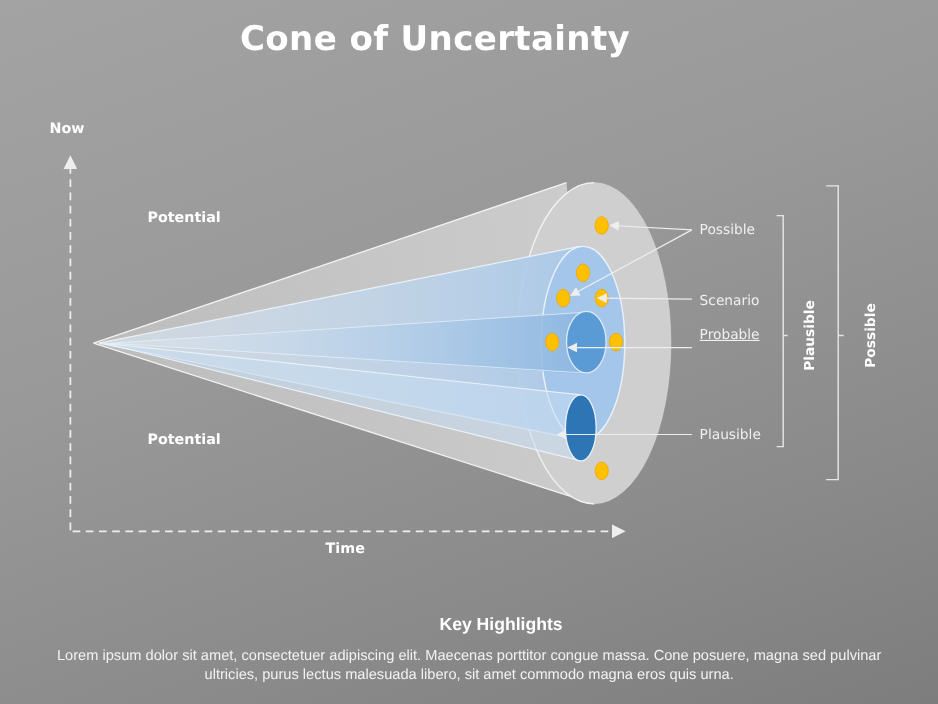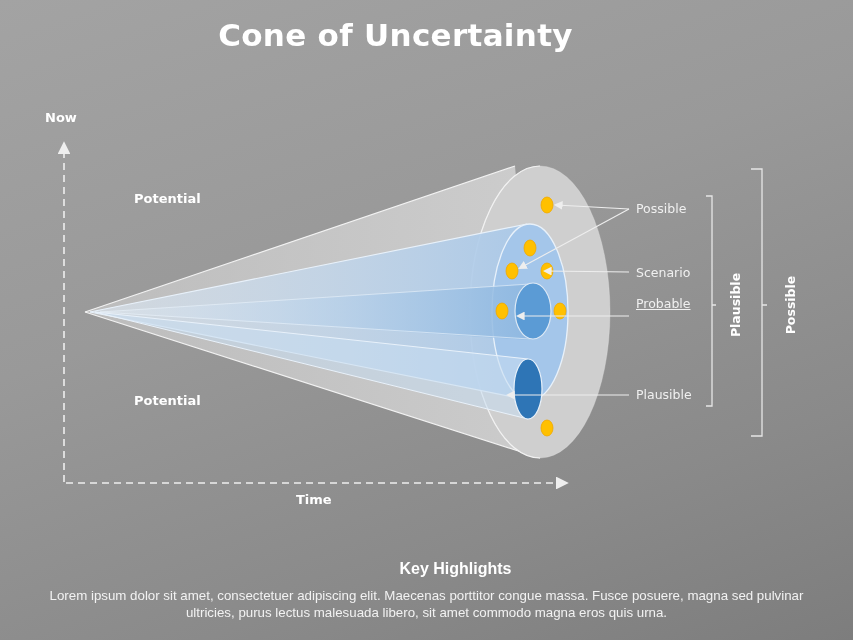--- a/index.html
+++ b/index.html
@@ -123,13 +123,13 @@
 
 <div class="callout" style="left:636px; top:201px;">Possible</div>
 <div class="callout" style="left:636px; top:265px;">Scenario</div>
 <div class="callout" style="left:636px; top:296px;text-decoration:underline;">Probable</div>
 <div class="callout" style="left:636px; top:387px;">Plausible</div>
 
 <div class="vert" style="left:702px; top:296px; width:70px; height:18px;">Plausible</div>
 <div class="vert" style="left:757px; top:296px; width:70px; height:18px;">Possible</div>
 
 <div class="kh-title">Key Highlights</div>
-<div class="kh-body">Lorem ipsum dolor sit amet, consectetuer adipiscing elit. Maecenas porttitor congue massa. Fusce posuere, magna sed pulvinar ultricies, purus lectus malesuada libero, sit amet commodo magna eros quis urna.</div>
+<div class="kh-body">Lorem ipsum dolor sit amet, consectetuer adipiscing elit. Maecenas porttitor congue massa. Cone posuere, magna sed pulvinar ultricies, purus lectus malesuada libero, sit amet commodo magna eros quis urna.</div>
 
 </body></html>

